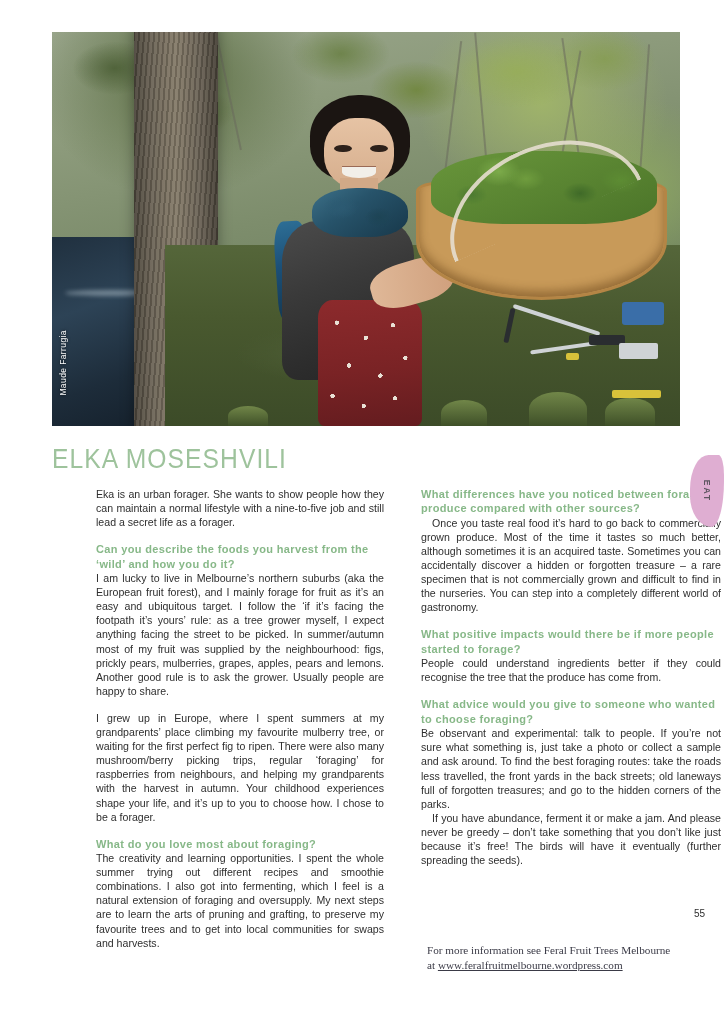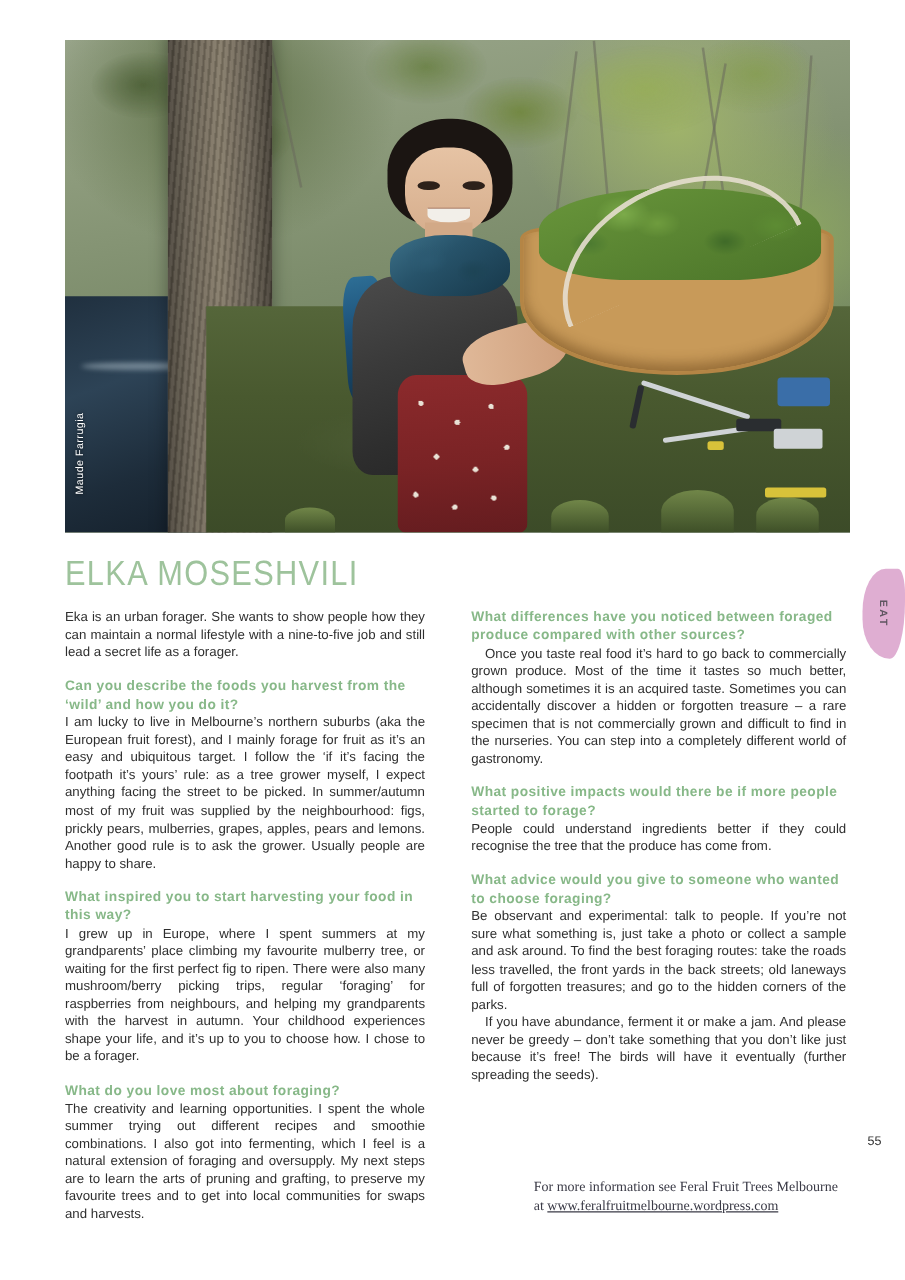--- a/index.html
+++ b/index.html
@@ -300,20 +300,21 @@
 
   
   .col {
     position: absolute;
     top: 487px;
     width: 288px;
     font-size: 10.6px;
     line-height: 14.1px;
     text-align: justify;
     color: #2e2e2e;
+    margin-left: 44px;
   }
   .col-left  { left: 52px; }
   .col-right { left: 377px; width: 300px; }
 
   .subhead {
     color: #87b888;
     font-size: 11px;
     line-height: 14.4px;
     font-weight: bold;
     letter-spacing: .35px;
@@ -424,21 +425,20 @@
 
   <div class="col col-left">
     <p class="body-p">Eka is an urban forager. She wants to show people how they can maintain a normal lifestyle with a nine-to-five job and still lead a secret life as a forager.</p>
 
     <div class="gap-block">
       <p class="subhead">Can you describe the foods you harvest from the ‘wild’ and how you do it?</p>
       <p class="body-p">I am lucky to live in Melbourne’s northern suburbs (aka the European fruit forest), and I mainly forage for fruit as it’s an easy and ubiquitous target. I follow the ‘if it’s facing the footpath it’s yours’ rule: as a tree grower myself, I expect anything facing the street to be picked. In summer/autumn most of my fruit was supplied by the neighbourhood: figs, prickly pears, mulberries, grapes, apples, pears and lemons. Another good rule is to ask the grower. Usually people are happy to share.</p>
     </div>
 
     <div class="gap-block">
-      <p class="subhead">What inspired you to start harvesting your food in this way?</p>
       <p class="body-p">I grew up in Europe, where I spent summers at my grandparents’ place climbing my favourite mulberry tree, or waiting for the first perfect fig to ripen. There were also many mushroom/berry picking trips, regular ‘foraging’ for raspberries from neighbours, and helping my grandparents with the harvest in autumn. Your childhood experiences shape your life, and it’s up to you to choose how. I chose to be a forager.</p>
     </div>
 
     <div class="gap-block">
       <p class="subhead">What do you love most about foraging?</p>
       <p class="body-p">The creativity and learning opportunities. I spent the whole summer trying out different recipes and smoothie combinations. I also got into fermenting, which I feel is a natural extension of foraging and oversupply. My next steps are to learn the arts of pruning and grafting, to preserve my favourite trees and to get into local communities for swaps and harvests.</p>
     </div>
   </div>
 
   <div class="col col-right">

